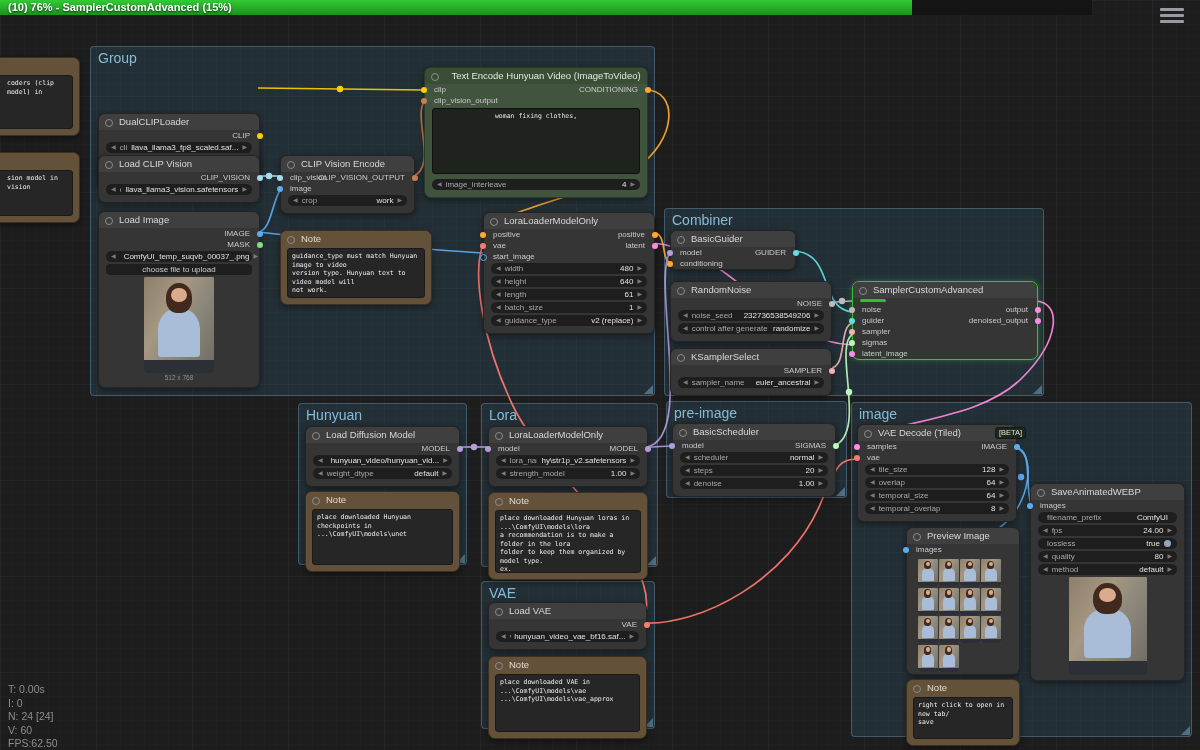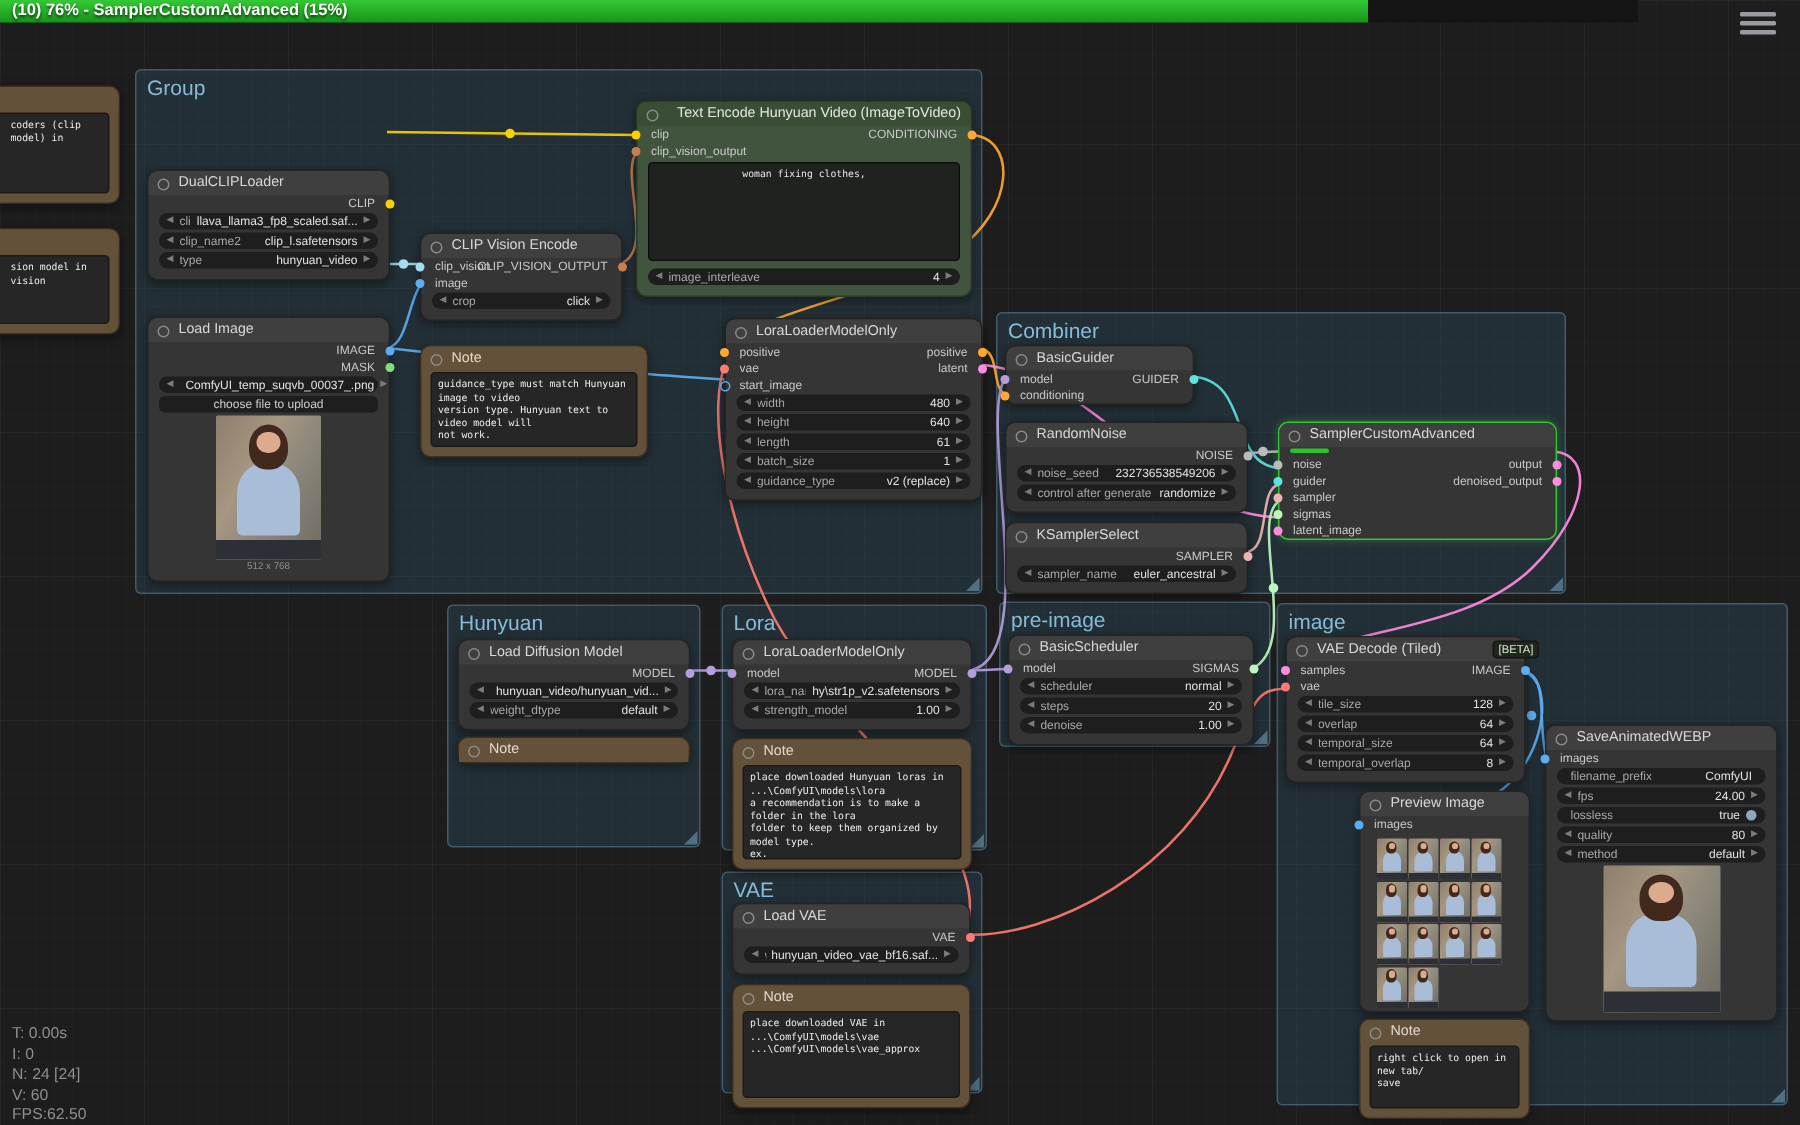--- a/index.html
+++ b/index.html
@@ -152,20 +152,35 @@
           <span class="arrow">▶</span>
         </div>
         <div class="widget">
           <span class="arrow">◀</span>
           <span class="wlabel">type</span>
           <span class="wvalue">hunyuan_video</span>
           <span class="arrow">▶</span>
         </div>
       </div>
     </div>
+    <div class="node" style="left: 98px; top: 155px; width: 160px;">
+      <div class="node-title"><span class="collapse-dot"></span><span>Load CLIP Vision</span></div>
+      <div class="port-row">
+        <span class="out-label">CLIP_VISION</span>
+        <span class="out-dot" style="background: rgb(166, 220, 236);"></span>
+      </div>
+      <div class="widgets">
+        <div class="widget">
+          <span class="arrow">◀</span>
+          <span class="wlabel">clip_name</span>
+          <span class="wvalue">llava_llama3_vision.safetensors</span>
+          <span class="arrow">▶</span>
+        </div>
+      </div>
+    </div>
     <div class="node" style="left: 98px; top: 211px; width: 160px;">
       <div class="node-title"><span class="collapse-dot"></span><span>Load Image</span></div>
       <div class="port-row">
         <span class="out-label">IMAGE</span>
         <span class="out-dot" style="background: rgb(91, 173, 240);"></span>
       </div>
       <div class="port-row">
         <span class="out-label">MASK</span>
         <span class="out-dot" style="background: rgb(126, 224, 126);"></span>
       </div>
@@ -195,21 +210,21 @@
         <span class="out-dot" style="background: rgb(201, 127, 77);"></span>
       </div>
       <div class="port-row">
         <span class="in-dot" style="background: rgb(91, 173, 240);"></span>
         <span class="in-label">image</span>
       </div>
       <div class="widgets">
         <div class="widget">
           <span class="arrow">◀</span>
           <span class="wlabel">crop</span>
-          <span class="wvalue">click</span>
+          <span class="wvalue">work</span>
           <span class="arrow">▶</span>
         </div>
       </div>
     </div>
     <div class="node note" style="left: 280px; top: 230px; width: 150px;">
       <div class="node-title"><span class="collapse-dot"></span><span>Note</span></div>
       <div class="textarea" style="height: 42px;">guidance_type must match Hunyuan image to video
 version type. Hunyuan text to video model will
 not work.</div>
     </div>
@@ -410,20 +425,22 @@
         <div class="widget">
           <span class="arrow">◀</span>
           <span class="wlabel">weight_dtype</span>
           <span class="wvalue">default</span>
           <span class="arrow">▶</span>
         </div>
       </div>
     </div>
     <div class="node note" style="left: 305px; top: 491px; width: 153px;">
       <div class="node-title"><span class="collapse-dot"></span><span>Note</span></div>
+      <div class="textarea" style="height: 48px;">place downloaded Hunyuan checkpoints in
+...\ComfyUI\models\unet</div>
     </div>
     <div class="node" style="left: 488px; top: 426px; width: 158px;">
       <div class="node-title"><span class="collapse-dot"></span><span>LoraLoaderModelOnly</span></div>
       <div class="port-row">
         <span class="in-dot" style="background: rgb(179, 157, 219);"></span>
         <span class="in-label">model</span>
         <span class="out-label">MODEL</span>
         <span class="out-dot" style="background: rgb(179, 157, 219);"></span>
       </div>
       <div class="widgets">

